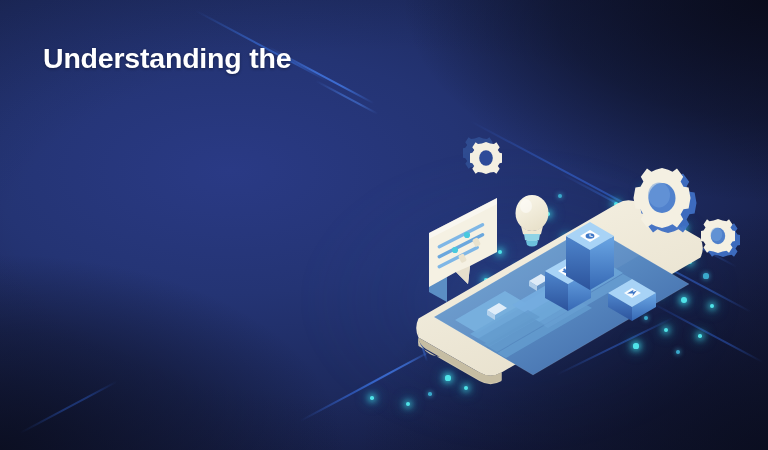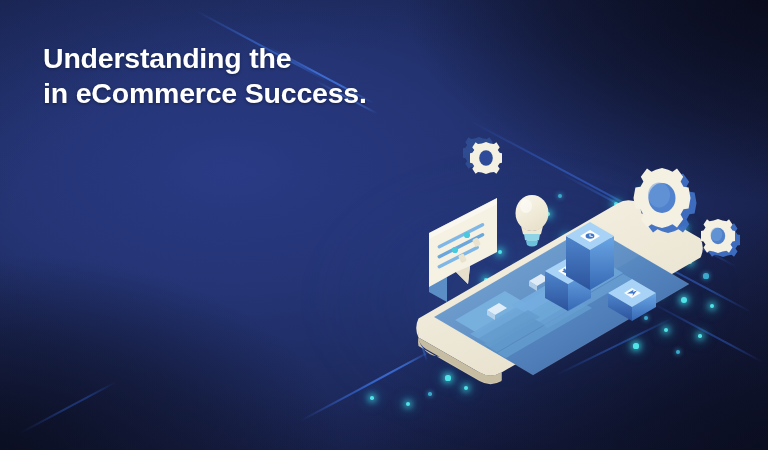--- a/index.html
+++ b/index.html
@@ -148,21 +148,20 @@
       <div class="dot" style="left: 464px; top: 386px; width: 4px; height: 4px;"></div>
       <div class="dot dim" style="left: 428.2px; top: 392.2px; width: 3.6px; height: 3.6px;"></div>
       <div class="dot" style="left: 405.8px; top: 401.8px; width: 4.4px; height: 4.4px;"></div>
       <div class="dot" style="left: 370.2px; top: 396.2px; width: 3.6px; height: 3.6px;"></div>
       <div class="dot" style="left: 682.2px; top: 226.2px; width: 3.6px; height: 3.6px;"></div>
       <div class="dot dim" style="left: 724px; top: 248px; width: 4px; height: 4px;"></div>
     </div>
 
   <div id="headline">
     <span class="line">Understanding the</span>
-    <span class="line">in eCommerce Success.</span>
   </div>
 
   <div id="art">
   <svg viewBox="0 0 768 450" xmlns="http://www.w3.org/2000/svg">
     <defs>
       <linearGradient id="gScreen" x1="0" y1="0" x2="1" y2="1">
         <stop offset="0" stop-color="#79a8d6"></stop>
         <stop offset="0.45" stop-color="#5b8dc4"></stop>
         <stop offset="1" stop-color="#3a62a2"></stop>
       </linearGradient>

